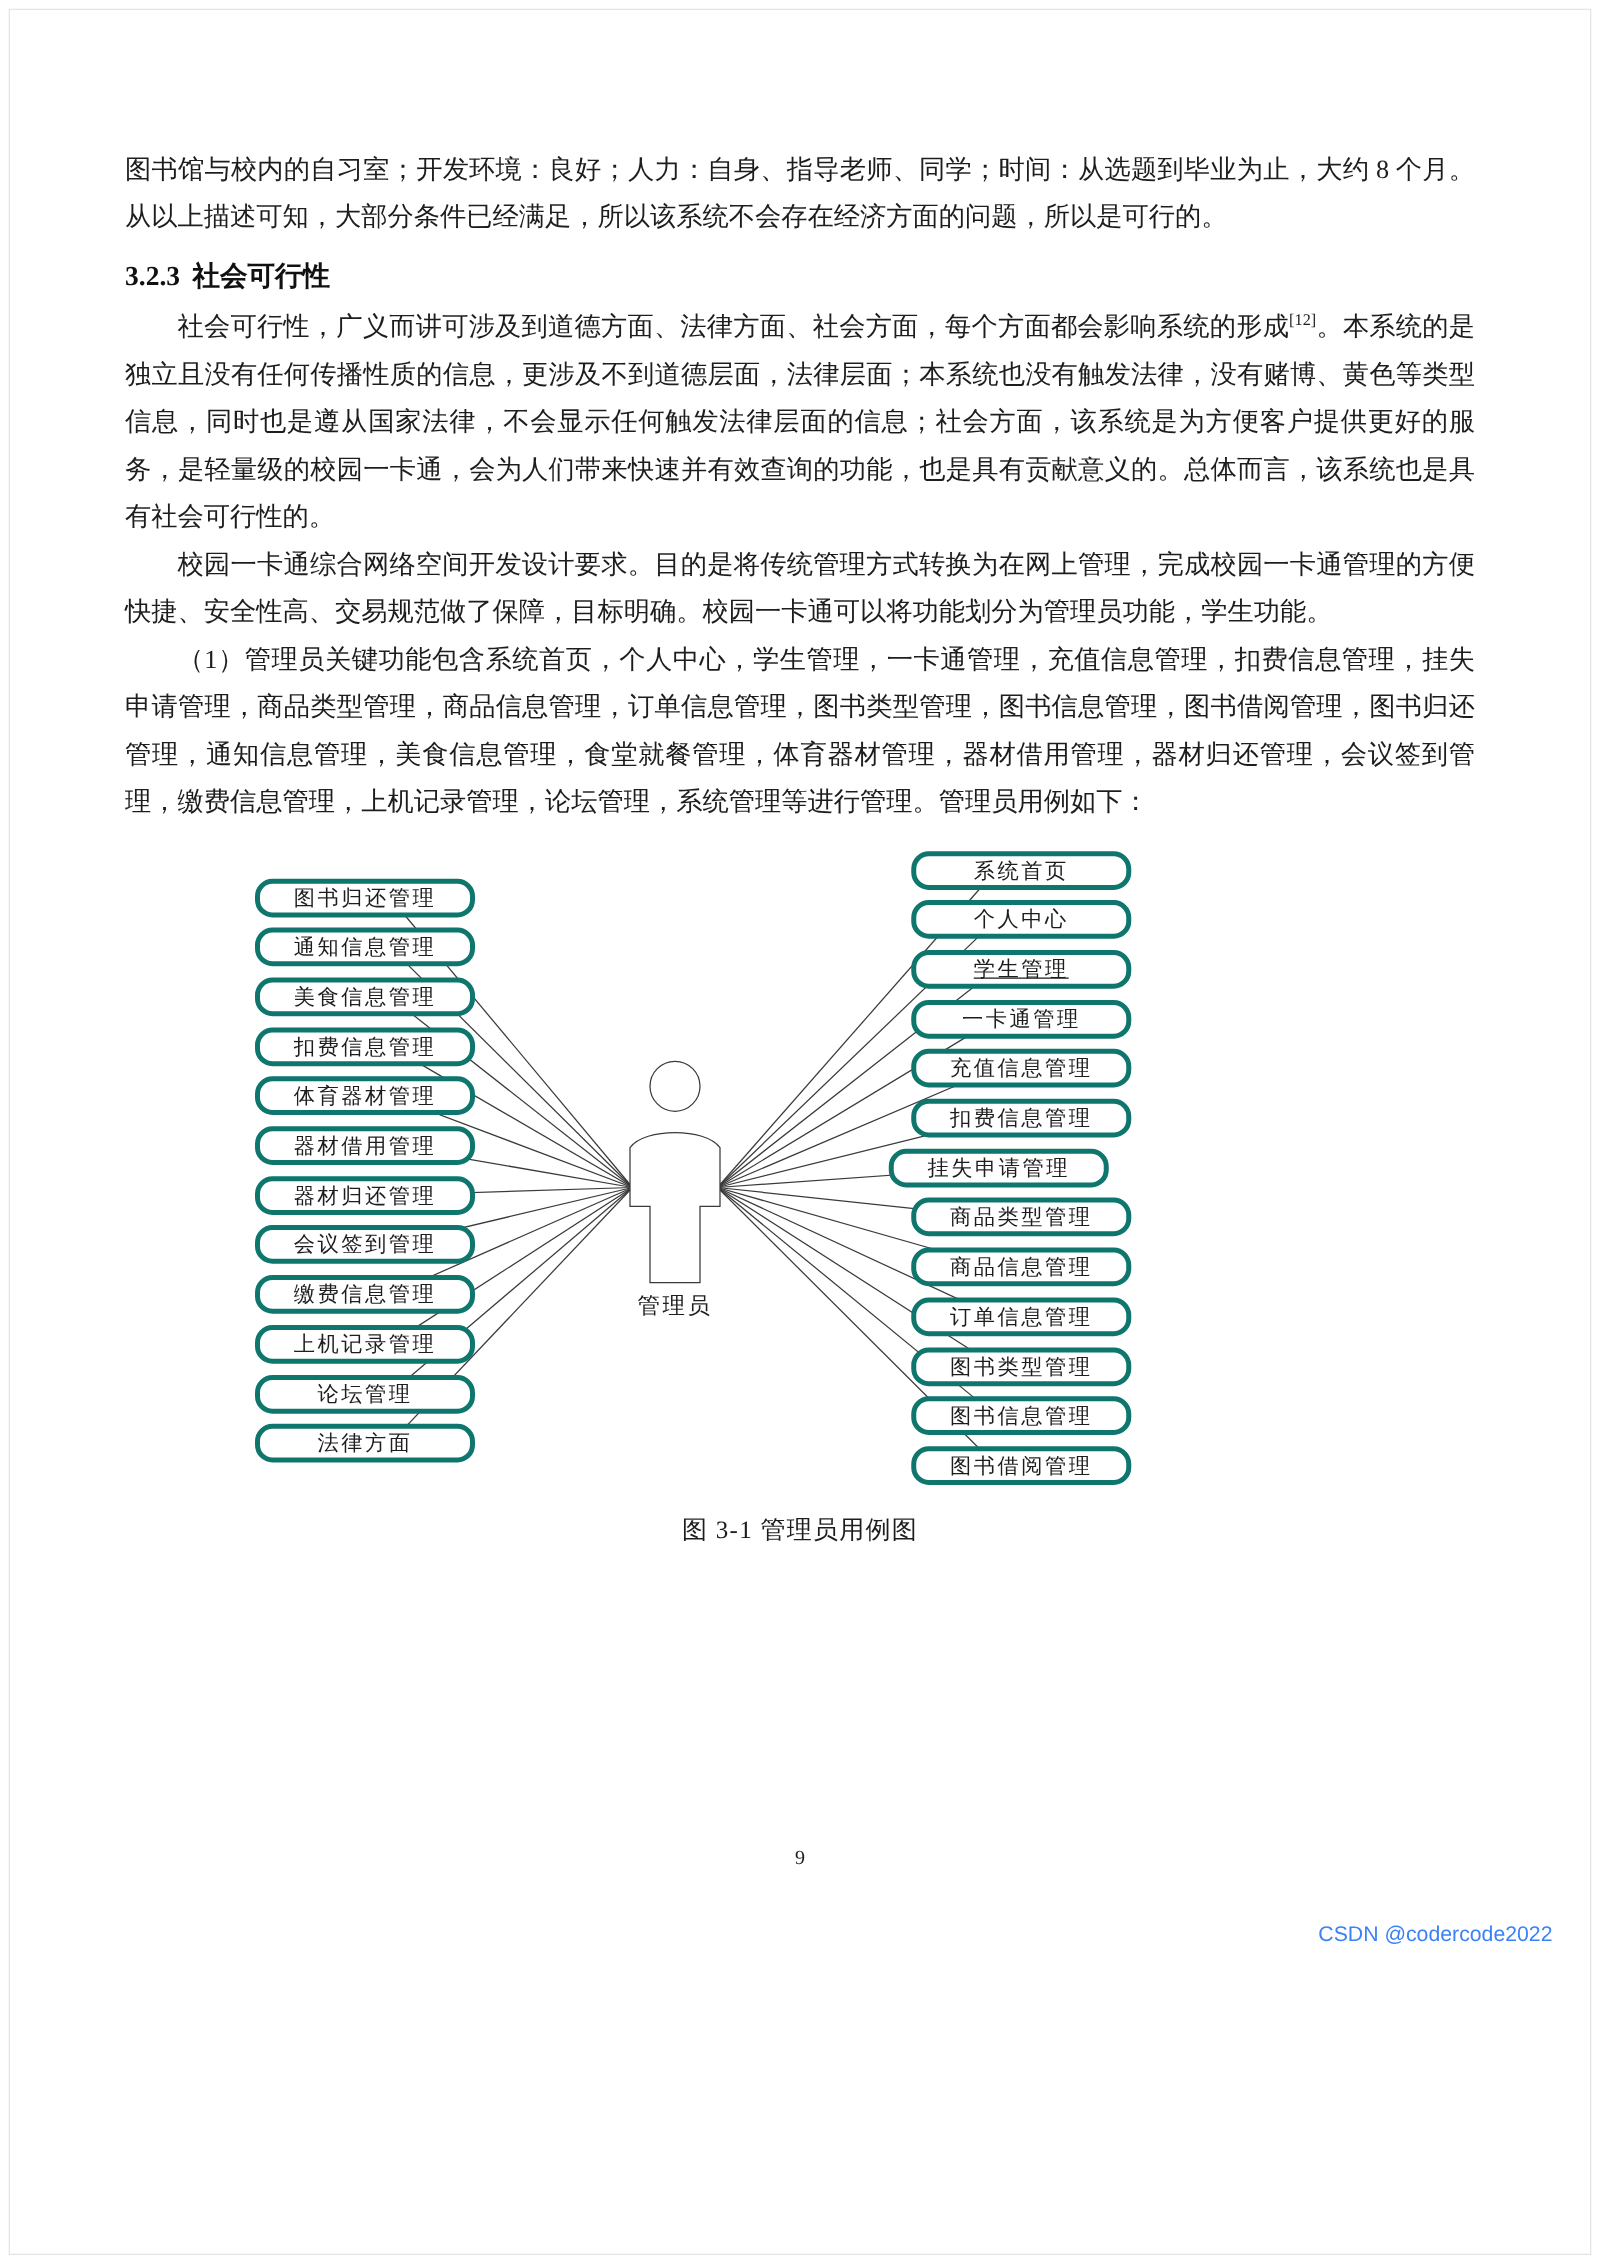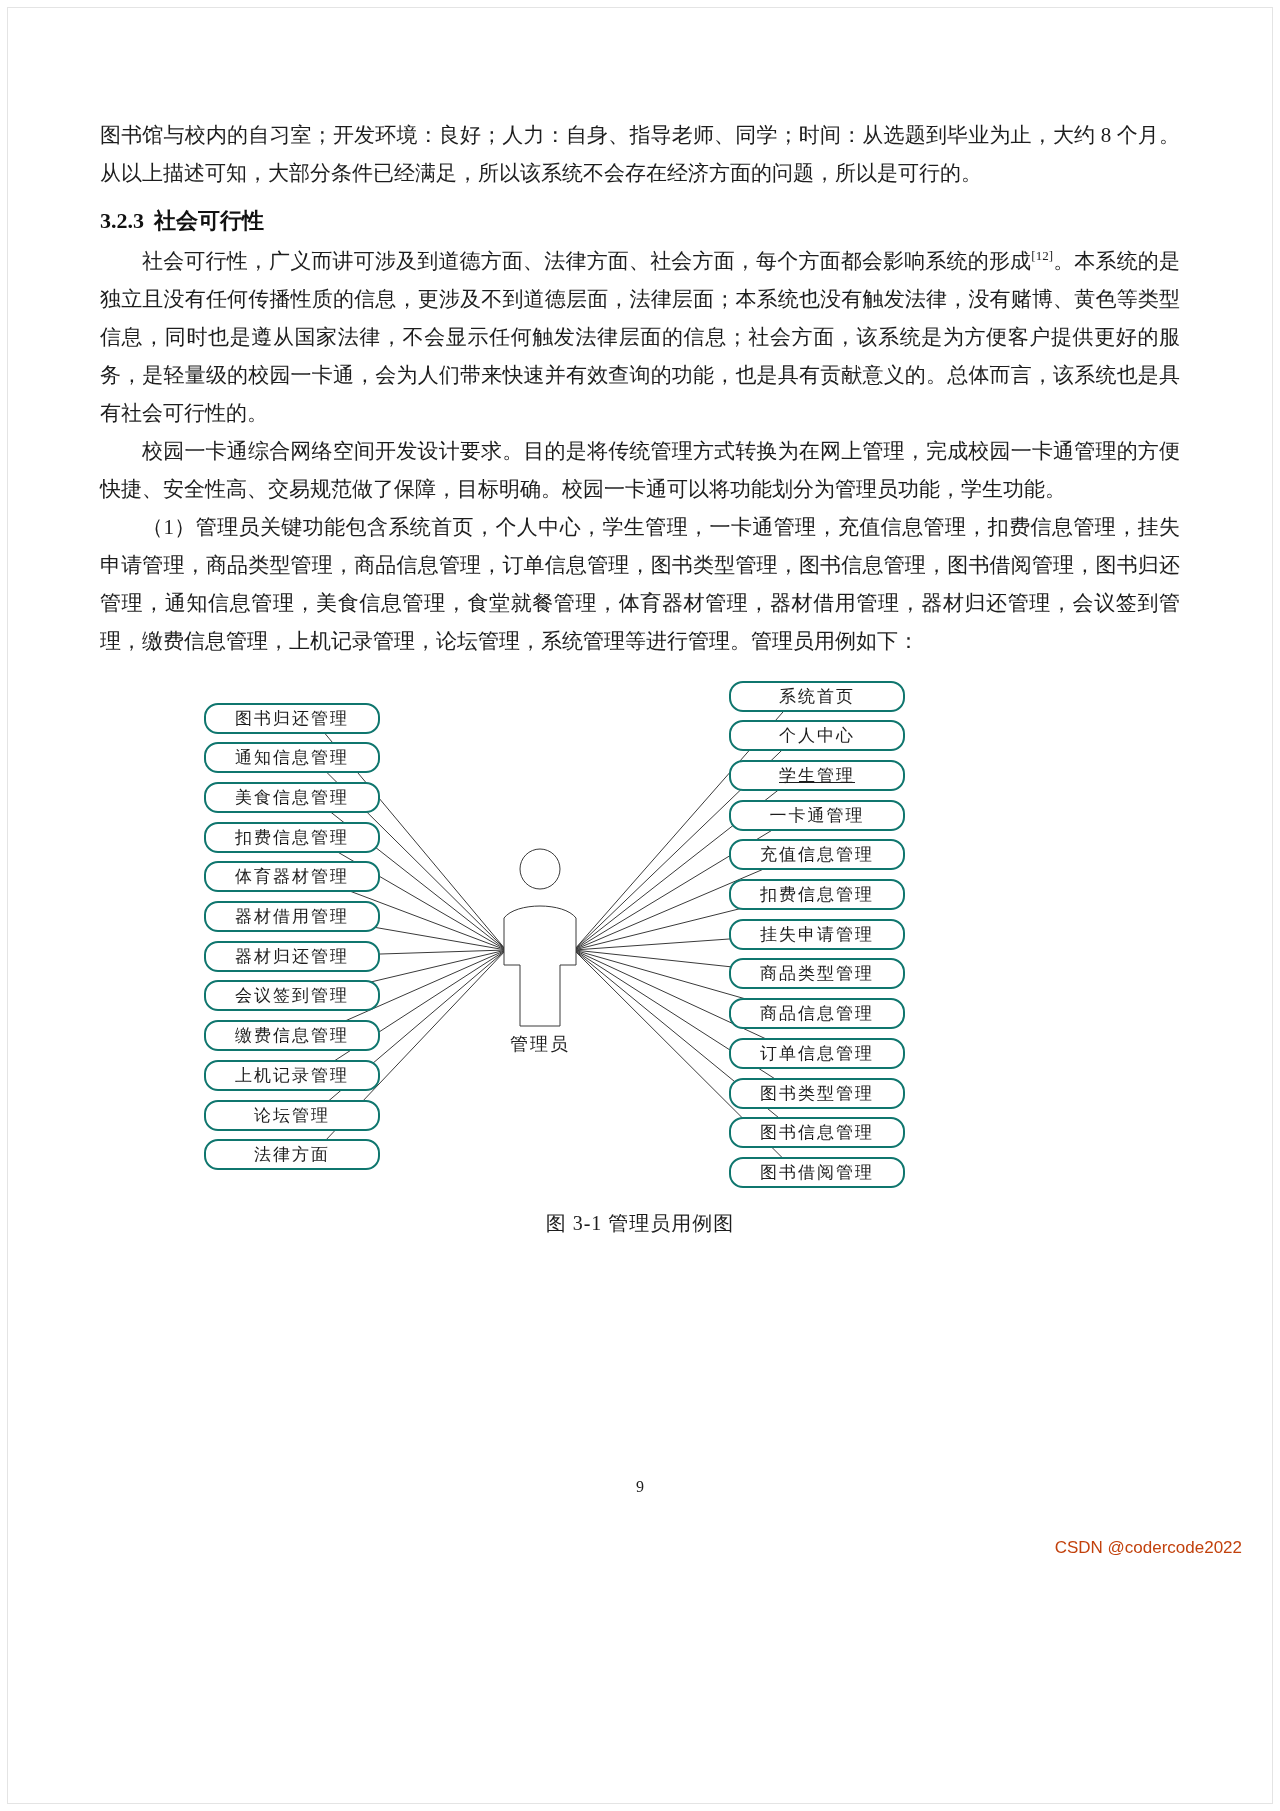--- a/index.html
+++ b/index.html
@@ -50,21 +50,21 @@
   .diagram-wrap {
     position: relative;
     width: 1080px;
     height: 528px;
     margin: 12px auto 0 auto;
   }
   .diagram-wrap svg { position: absolute; left: 0; top: 0; }
   .uc-node {
     position: absolute;
     background: #ffffff;
-    border: 2px solid #0f766e;
+    border: 4px solid #0f766e;
     border-radius: 14px;
     display: flex;
     align-items: center;
     justify-content: center;
     font-size: 17px;
     letter-spacing: 2px;
     color: #1d1d1d;
     font-family: "Liberation Serif", "DejaVu Serif", serif;
   }
   .actor-label {
@@ -90,21 +90,21 @@
     text-align: center;
     font-size: 16px;
     color: #1d1d1d;
   }
   .watermark {
     position: absolute;
     right: 38px;
     top: 1538px;
     font-family: "Liberation Sans", "DejaVu Sans", sans-serif;
     font-size: 17px;
-    color: #c2410c;
+    color: #3b82f6;
   }
 </style>
 </head>
 <body>
 
 <div class="page">
   <div class="page-frame"></div>
 
   <div class="content">
 
@@ -160,21 +160,21 @@
         <div class="uc-node" style="left: 104px; top: 348.1px; width: 176px; height: 31px;">缴费信息管理</div>
         <div class="uc-node" style="left: 104px; top: 387.8px; width: 176px; height: 31px;">上机记录管理</div>
         <div class="uc-node" style="left: 104px; top: 427.5px; width: 176px; height: 31px;">论坛管理</div>
         <div class="uc-node" style="left: 104px; top: 467.2px; width: 176px; height: 31px;">法律方面</div>
         <div class="uc-node" style="left: 629px; top: 8.5px; width: 176px; height: 31px;">系统首页</div>
         <div class="uc-node" style="left: 629px; top: 48.2px; width: 176px; height: 31px;">个人中心</div>
         <div class="uc-node" style="left: 629px; top: 87.9px; width: 176px; height: 31px; text-decoration: underline;">学生管理</div>
         <div class="uc-node" style="left: 629px; top: 127.6px; width: 176px; height: 31px;">一卡通管理</div>
         <div class="uc-node" style="left: 629px; top: 167.3px; width: 176px; height: 31px;">充值信息管理</div>
         <div class="uc-node" style="left: 629px; top: 207px; width: 176px; height: 31px;">扣费信息管理</div>
-        <div class="uc-node" style="left: 629px; top: 246.7px; width: 176px; height: 31px;">挂失申请管理</div>
+        <div class="uc-node" style="left: 611px; top: 246.7px; width: 176px; height: 31px;">挂失申请管理</div>
         <div class="uc-node" style="left: 629px; top: 286.4px; width: 176px; height: 31px;">商品类型管理</div>
         <div class="uc-node" style="left: 629px; top: 326.1px; width: 176px; height: 31px;">商品信息管理</div>
         <div class="uc-node" style="left: 629px; top: 365.8px; width: 176px; height: 31px;">订单信息管理</div>
         <div class="uc-node" style="left: 629px; top: 405.5px; width: 176px; height: 31px;">图书类型管理</div>
         <div class="uc-node" style="left: 629px; top: 445.2px; width: 176px; height: 31px;">图书信息管理</div>
         <div class="uc-node" style="left: 629px; top: 484.9px; width: 176px; height: 31px;">图书借阅管理</div>
         <div class="actor-label">管理员</div>
       </div>
 
     <div class="caption">图 3-1 管理员用例图</div>

